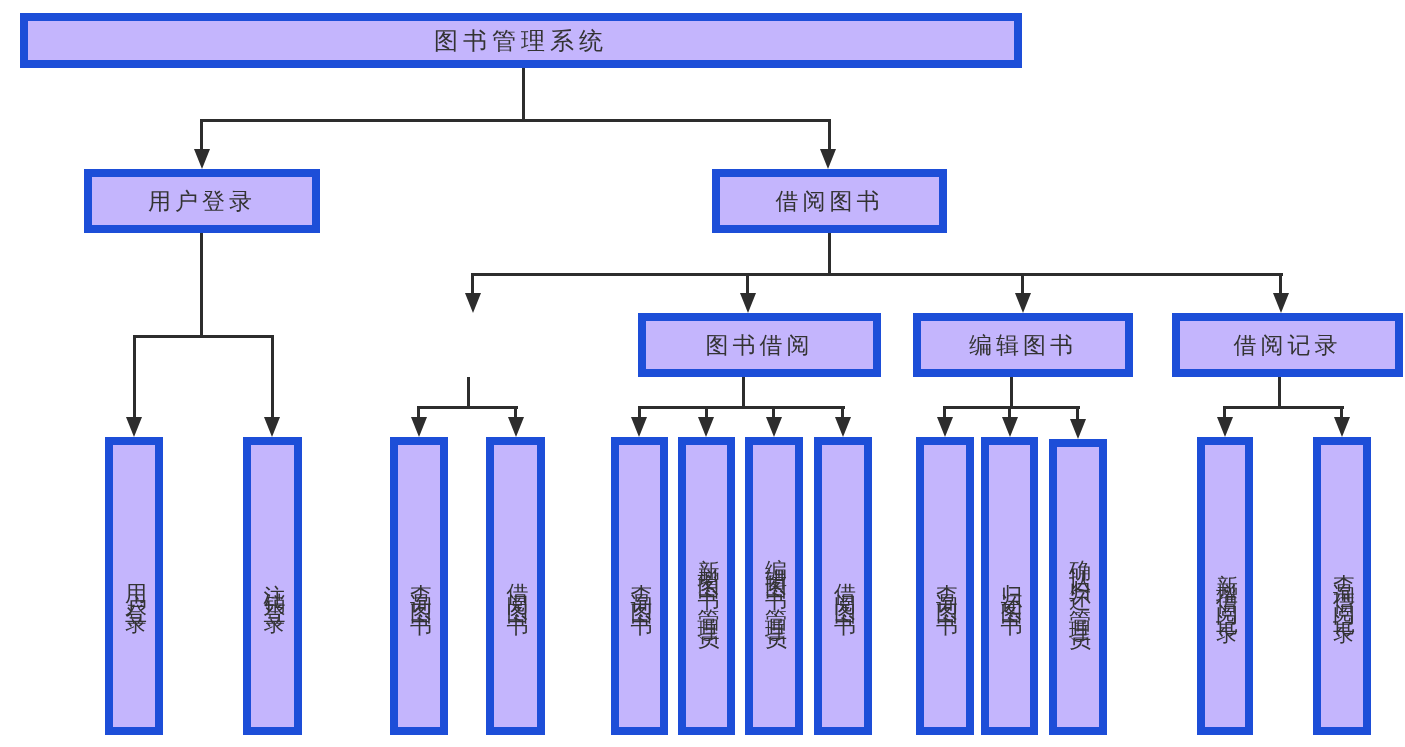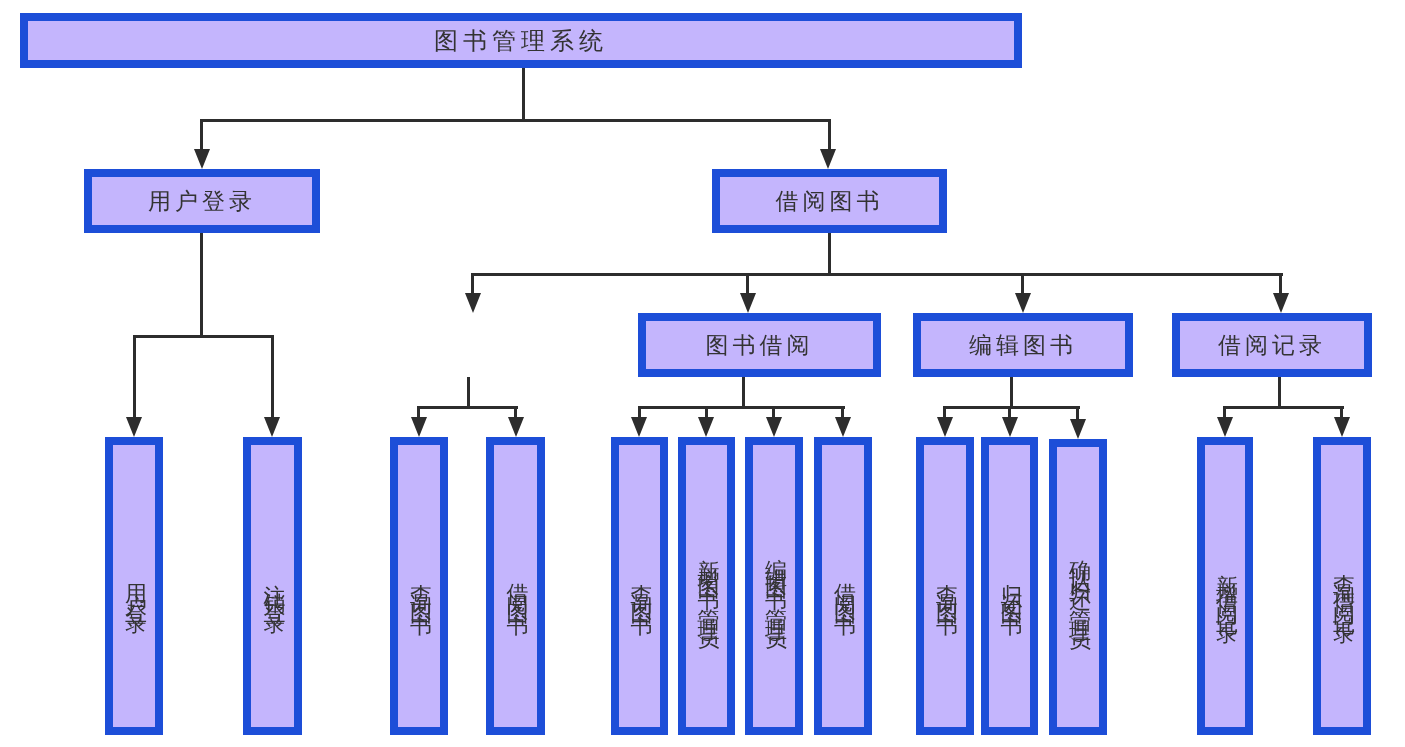--- a/index.html
+++ b/index.html
@@ -17,21 +17,21 @@
     writing-mode:vertical-rl;text-orientation:mixed;
     font-size:22px;letter-spacing:10px;line-height:1;
     top:437px;height:298px;
   }
   #root{left:20px;top:13px;width:1002px;height:55px;font-size:24px;letter-spacing:5px;}
   #n-user-login{left:84px;top:169px;width:236px;height:64px;}
   #n-book-mgmt{left:712px;top:169px;width:235px;height:64px;}
   #n-newbook{left:362px;top:313px;width:222px;height:64px;}
   #n-bookborrow{left:638px;top:313px;width:243px;height:64px;}
   #n-currentborrow{left:913px;top:313px;width:220px;height:64px;}
-  #n-records{left:1172px;top:313px;width:200px;height:64px;}
+  #n-records{left:1172px;top:313px;width:231px;height:64px;}
   #l-a1{left:105px;width:58px;}
   #l-a2{left:243px;width:59px;}
   #l-b1{left:390px;width:58px;}
   #l-b2{left:486px;width:59px;}
   #l-c1{left:611px;width:57px;}
   #l-c2{left:678px;width:57px;}
   #l-c3{left:745px;width:58px;}
   #l-c4{left:814px;width:58px;}
   #l-d1{left:916px;width:58px;}
   #l-d2{left:981px;width:57px;}

